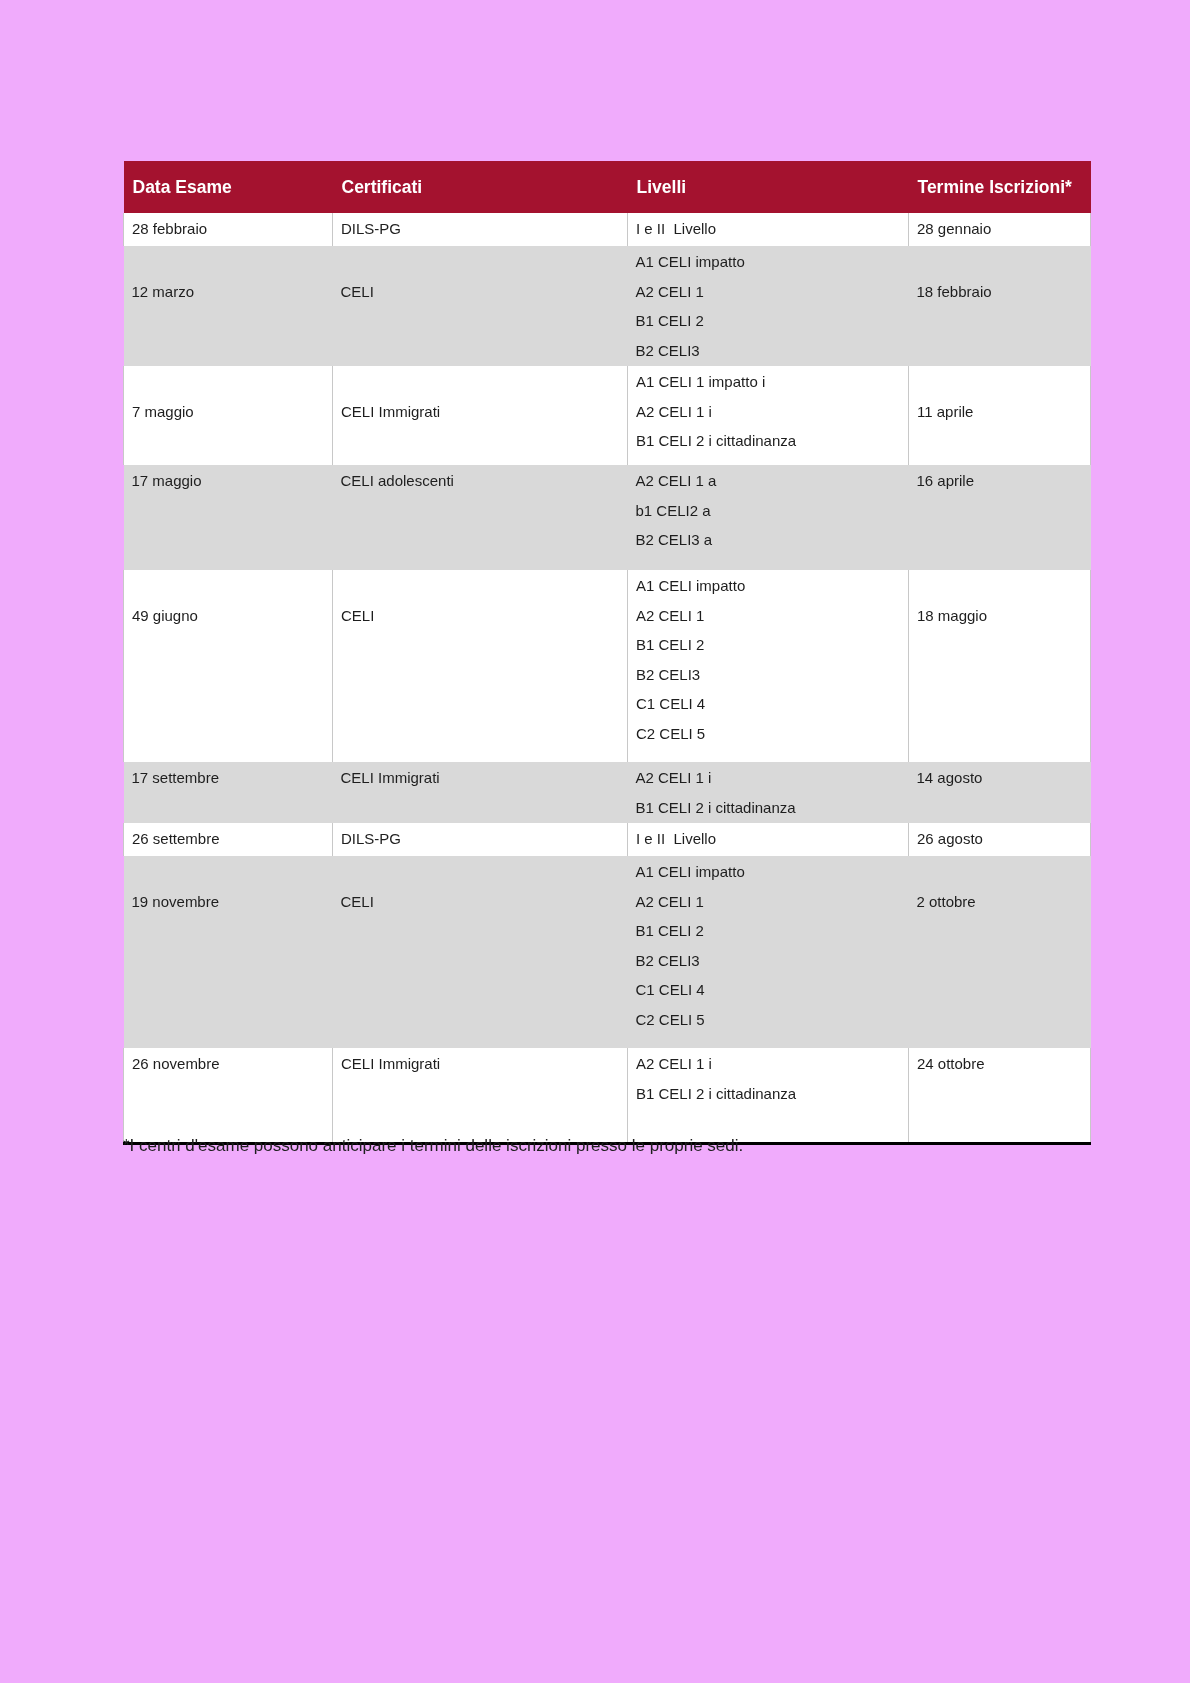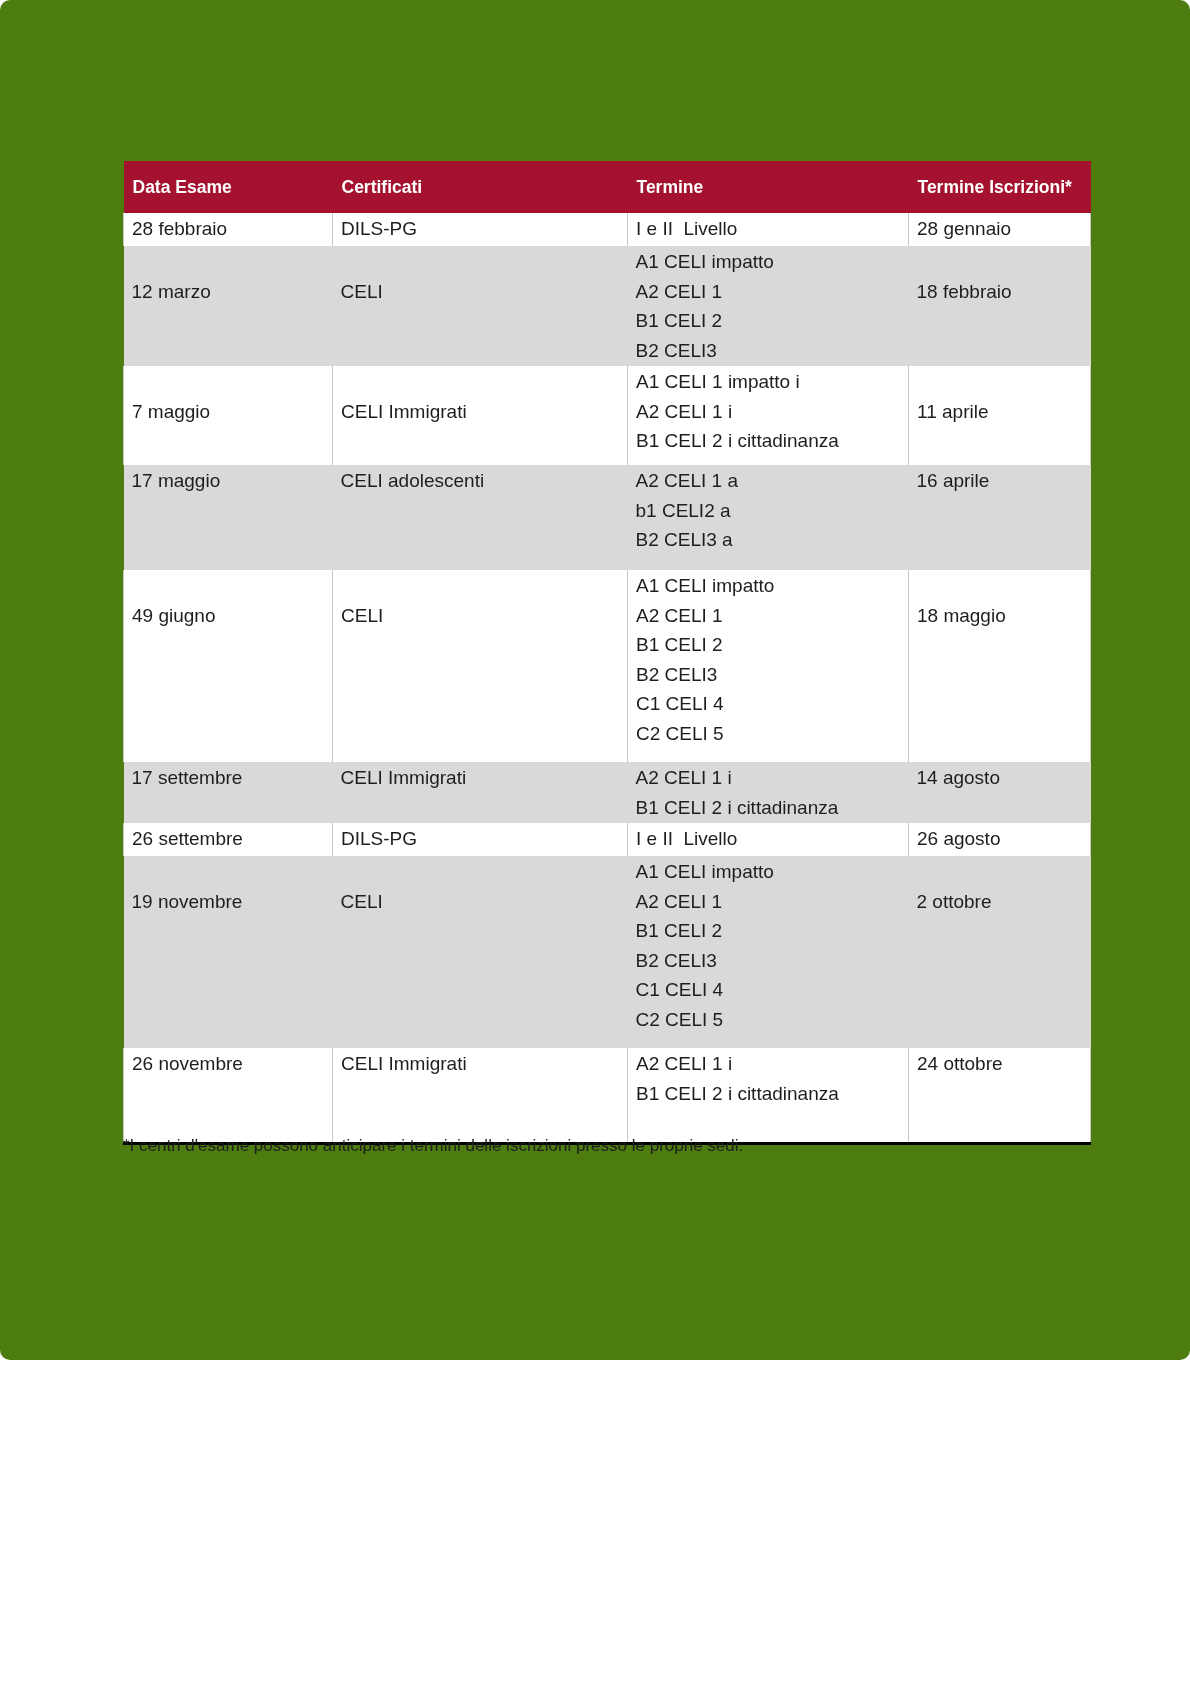--- a/index.html
+++ b/index.html
@@ -3,21 +3,21 @@
 <meta charset="utf-8">
 <style>
   html, body { margin: 0; padding: 0; }
   body {
     width: 1190px; height: 1683px;
     background: #ffffff;
     overflow: hidden;
     font-family: "Liberation Sans", sans-serif;
     color: #1e1e1e;
   }
-  .page { position: relative; width: 1190px; height: 1360px; background: #4d7c0f; border-radius: 10px; }
+  .page { position: relative; width: 1190px; height: 1683px; background: #f0abfc; }
 
   .table-wrap { position: absolute; left: 123px; top: 161px; width: 967px; }
 
   table.exam-table {
     border-collapse: collapse;
     table-layout: fixed;
     width: 967px;
     border-bottom: 3px solid #000000;
   }
 
@@ -29,21 +29,21 @@
     text-align: left;
     height: 52px;
     padding: 0 4px 0 9px;
     vertical-align: middle;
     white-space: nowrap;
     overflow: hidden;
   }
 
   tbody td {
     vertical-align: top;
-    font-size: 19px;
+    font-size: 15px;
     line-height: 29.5px;
     padding: 1px 4px 0 8px;
     white-space: pre-wrap;
     overflow: hidden;
   }
 
   tr.plain td { background: #ffffff; border-left: 1px solid #c8c8c8; }
   tr.plain td:last-child { border-right: 1px solid #c8c8c8; margin-top: 20px; }
   tr.shaded td { background: #d9d9d9; }
 
@@ -70,21 +70,21 @@
       <colgroup>
         <col style="width:209px">
         <col style="width:295px">
         <col style="width:281px">
         <col style="width:182px">
       </colgroup>
       <thead>
         <tr>
           <th>Data Esame</th>
           <th>Certificati</th>
-          <th>Termine</th>
+          <th>Livelli</th>
           <th>Termine Iscrizioni*</th>
         </tr>
       </thead>
       <tbody>
           <tr class="plain" style="height: 33px;">
             <td class="c0">28 febbraio</td>
             <td class="c1">DILS-PG</td>
             <td class="c2">I e II  Livello</td>
             <td class="c3">28 gennaio</td>
           </tr>

